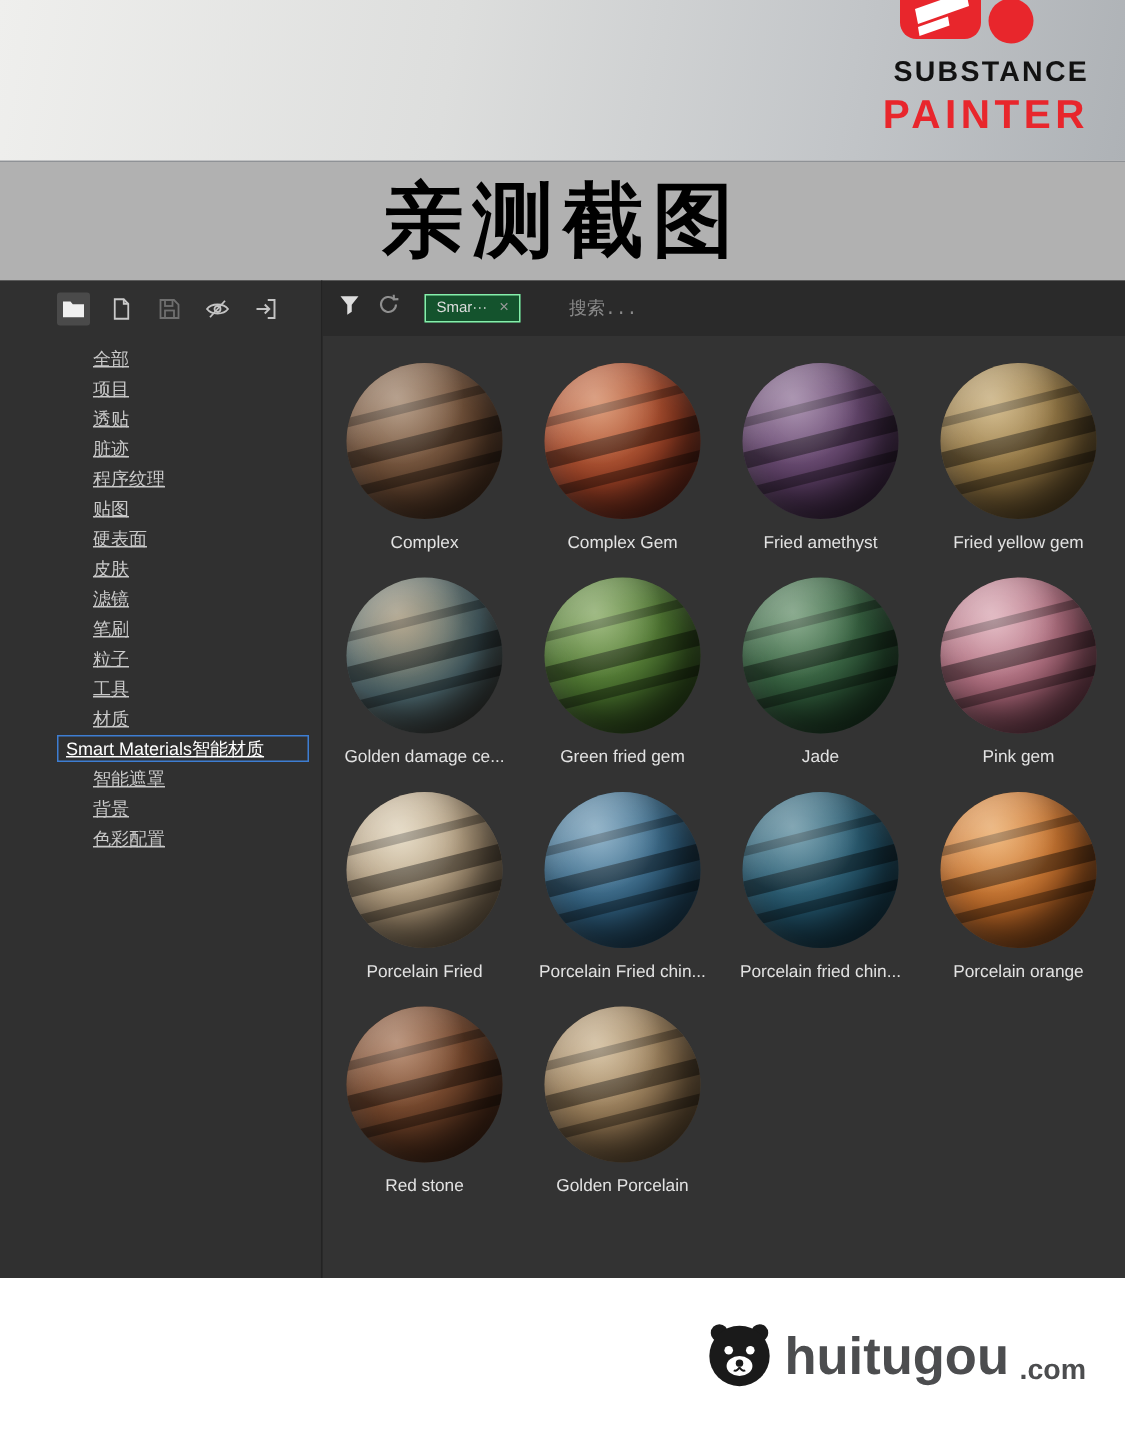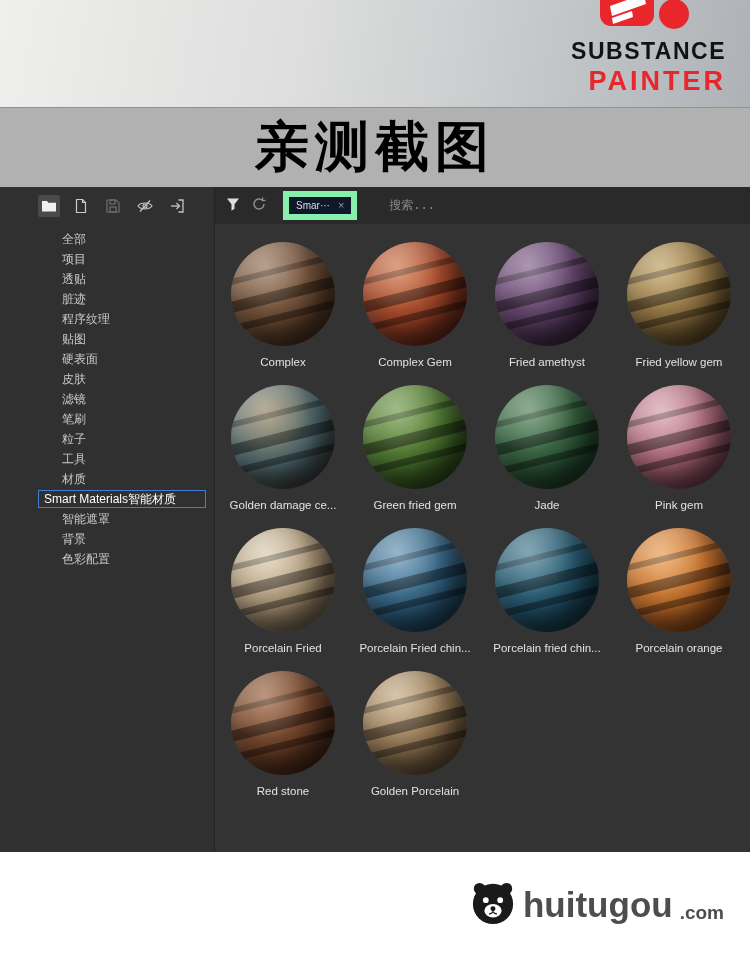--- a/index.html
+++ b/index.html
@@ -15,21 +15,21 @@
   
   .banner {
     position: relative;
     height: 108px;
     background: linear-gradient(100deg, #efefed 0%, #dddedd 40%, #c2c5c8 75%, #aeb2b6 100%);
     border-bottom: 1px solid #8f9296;
     overflow: hidden;
   }
   .logo-mark { position: absolute; top: -10px; right: 52px; }
   .brand { position: absolute; top: 38px; right: 24px; text-align: right; }
-  .brand .l1 { font-size: 23px; font-weight: bold; letter-spacing: 1.5px; color: #121212; }
+  .brand .l1 { font-size: 19px; font-weight: bold; letter-spacing: 1.5px; color: #121212; }
   .brand .l2 { font-size: 27px; font-weight: bold; letter-spacing: 3px; color: #e8262c; margin-top: 1px; }
 
   
   .headline {
     height: 79px;
     background: #b1b1b1;
     display: flex; align-items: center; justify-content: center;
   }
   .headline h1 { margin: 0; font-size: 54px; font-weight: bold; color: #000; letter-spacing: 6px; }
 
@@ -39,35 +39,35 @@
   .sidebar {
     width: 215px; background: #303030;
     border-right: 1px solid #232323;
     display: flex; flex-direction: column;
   }
   .side-toolbar { height: 37px; display: flex; align-items: center; padding-left: 38px; gap: 10px; }
   .tool-btn { width: 22px; height: 22px; display: flex; align-items: center; justify-content: center; border-radius: 2px; }
   .tool-btn.active { background: #4a4a4a; }
 
   .cats { list-style: none; margin: 5px 0 0; padding: 0; font-size: 12px; color: #c9c9c9; }
-  .cats li { height: 20px; line-height: 20px; padding-left: 62px; cursor: default; }
+  .cats li { height: 20px; line-height: 20px; padding-left: 62px; cursor: default; text-decoration: underline; }
   .cats li.sel {
     margin: 1px 8px 1px 38px; padding: 0 0 0 5px;
     height: 18px; line-height: 17px;
     border: 1px solid #3d7dd2; color: #ffffff;
   }
 
   .content { flex: 1; display: flex; flex-direction: column; }
   .filter-bar {
     height: 37px; background: #2a2a2a;
     display: flex; align-items: center; padding: 0 10px; gap: 10px;
   }
   .chip {
     display: flex; align-items: center; gap: 8px;
-    background: #0f172a; border: 6px solid #86efac;
+    background: #14532d; border: 1px solid #86efac;
     color: #dddddd; font-size: 10px; padding: 3px 7px; margin-left: 6px;
   }
   .chip .x { color: #9a9a9a; font-size: 11px; cursor: pointer; line-height: 1; }
   .search-input {
     flex: 1; background: transparent; border: none; outline: none;
     color: #bbbbbb; font-size: 12px; margin-left: 20px;
     font-family: Liberation Mono, monospace;
   }
   .search-input::placeholder { color: #8a8a8a; }
 

